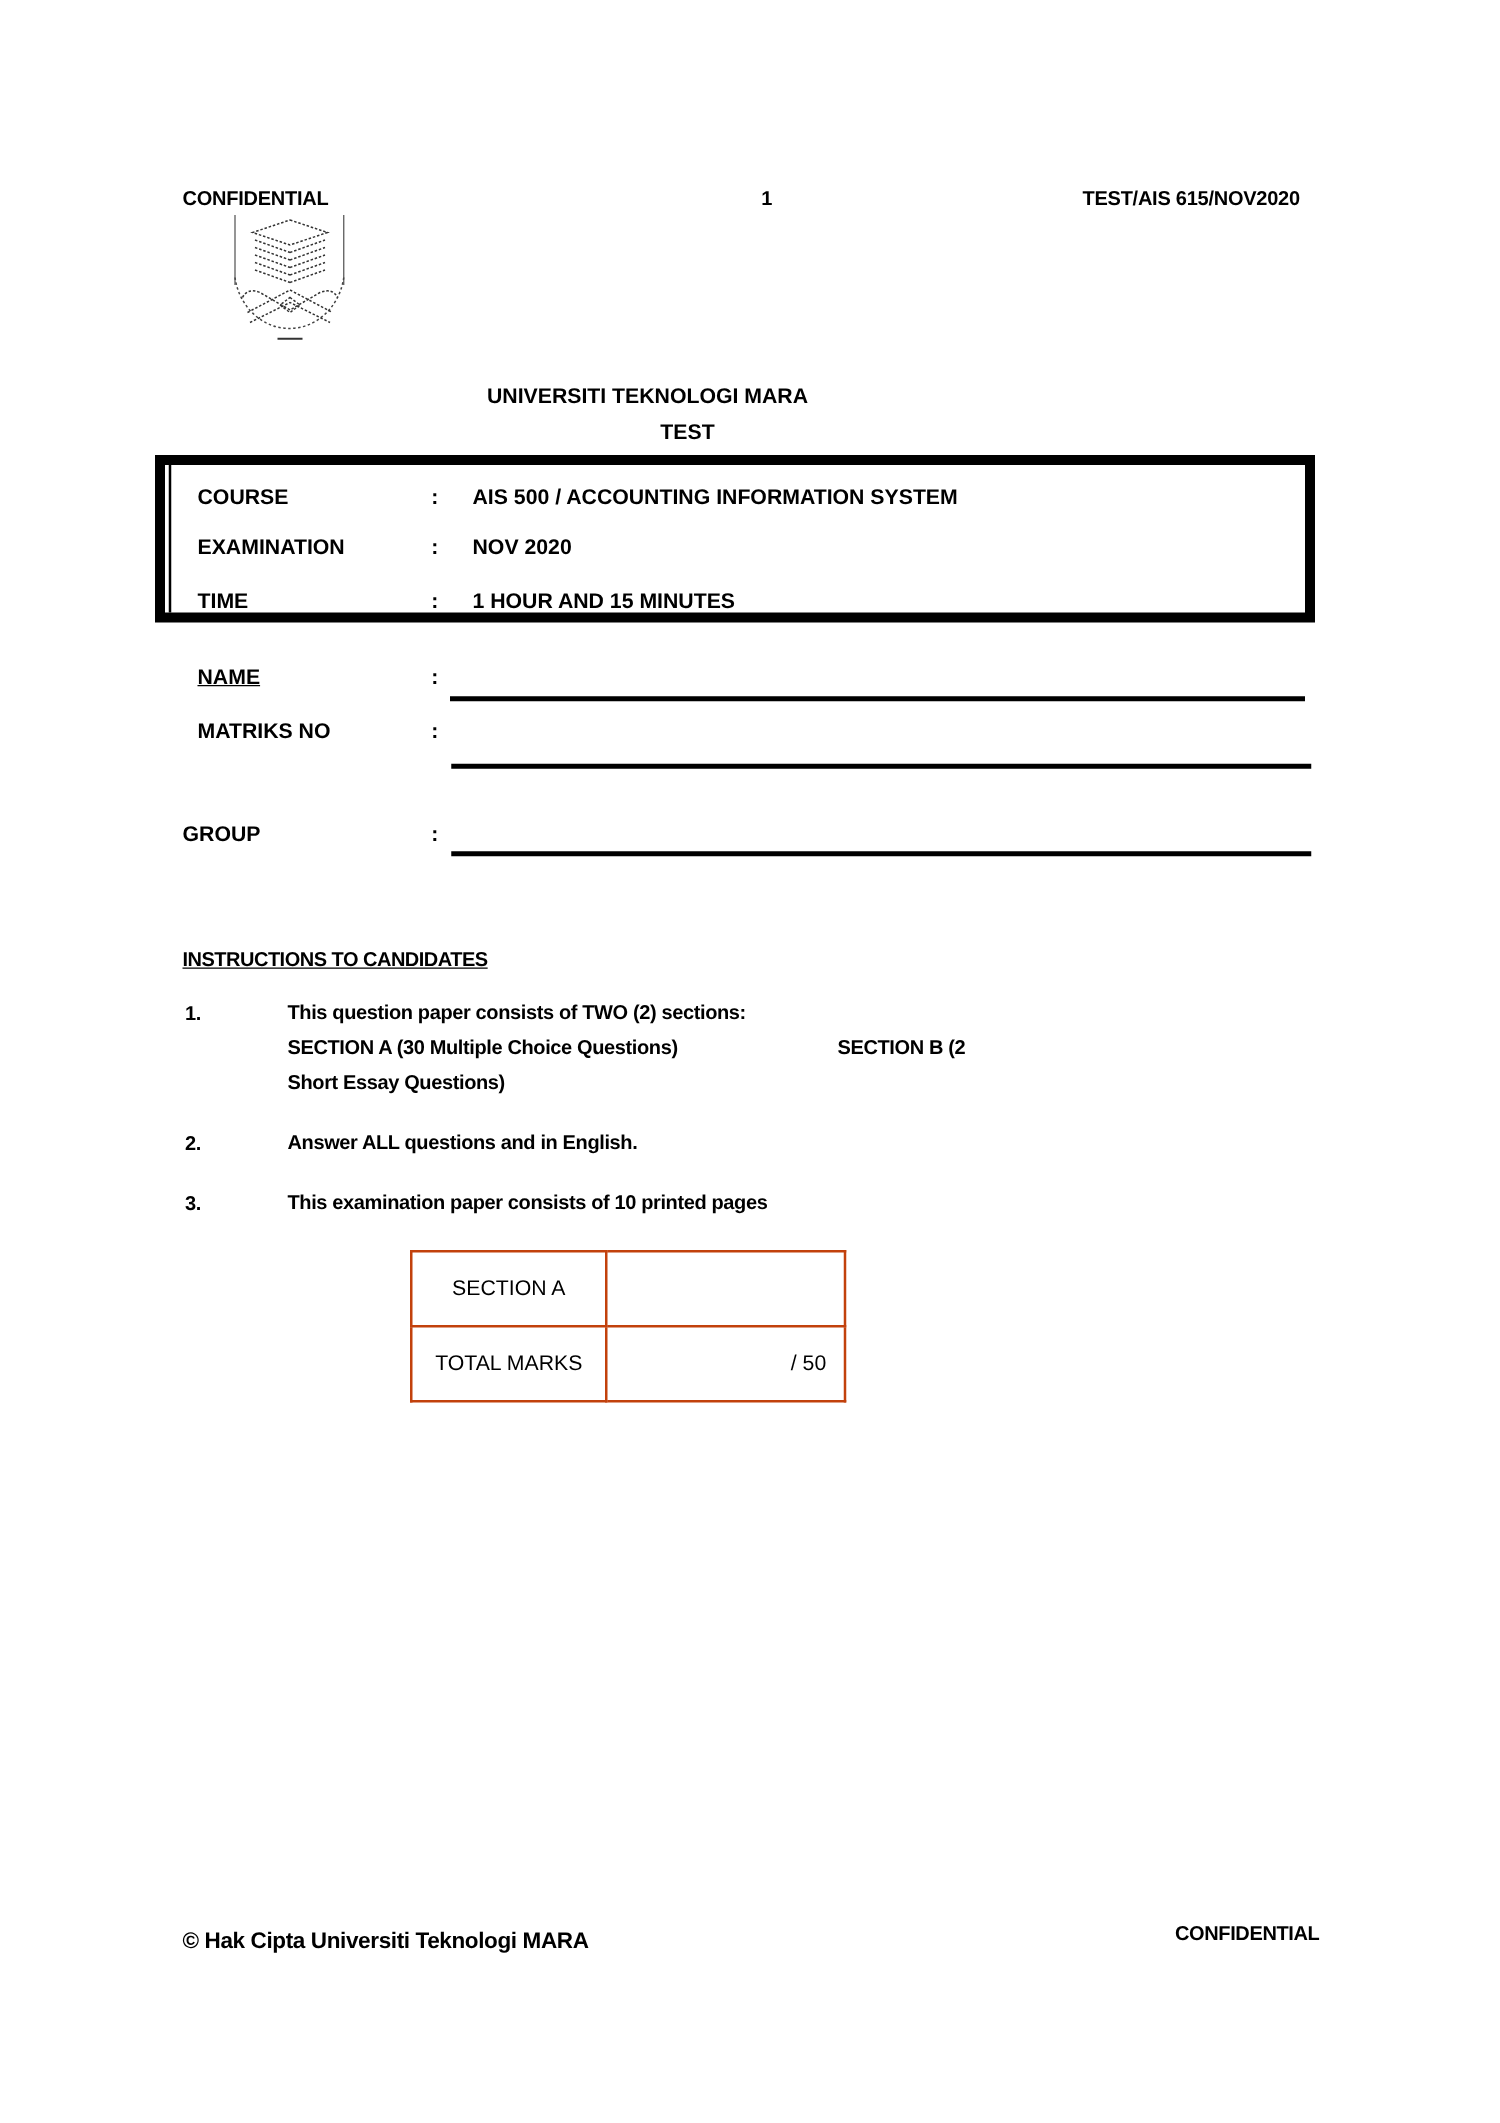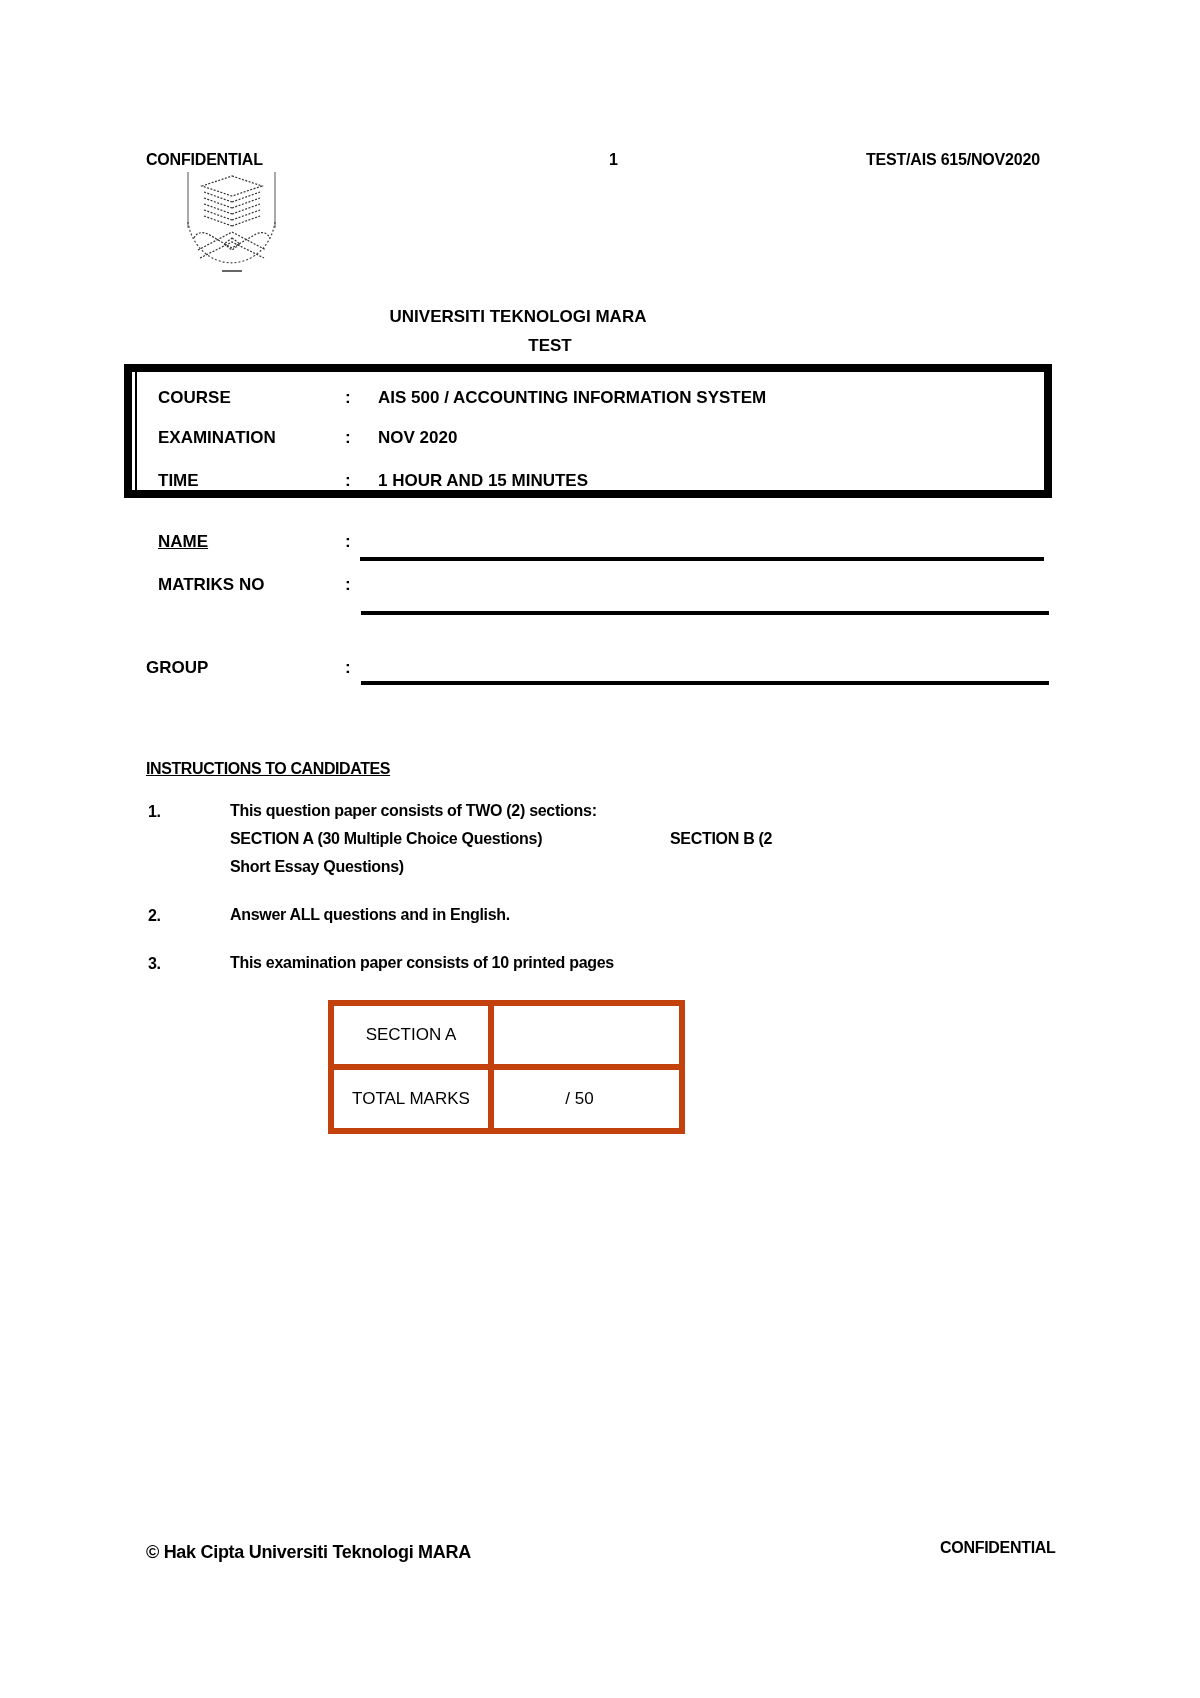--- a/index.html
+++ b/index.html
@@ -26,24 +26,24 @@
     .blank { position: absolute; height: 4px; background: #000; }
     .instr-title { left: 146px; top: 760px; font-size: 16px; font-weight: bold; text-decoration: underline; letter-spacing: -0.4px; }
     .instr { position: absolute; font-size: 16px; font-weight: bold; letter-spacing: -0.3px; }
     .instr .num { position: absolute; left: 0; }
     .instr .txt { position: absolute; left: 82px; white-space: nowrap; line-height: 28px; }
     table.marks {
       position: absolute; left: 328px; top: 1000px; border-collapse: collapse;
       font-size: 17px;
     }
     table.marks td {
-      border: 6px solid #c2410c; height: 58px; padding: 0; text-align: center; vertical-align: middle;
+      border: 2px solid #c2410c; height: 58px; padding: 0; text-align: center; vertical-align: middle;
     }
     table.marks td.c1 { width: 154px; }
-    table.marks td.c2 { width: 191px; text-align: center; padding-right: 14px; box-sizing: border-box; }
+    table.marks td.c2 { width: 191px; text-align: right; padding-right: 14px; box-sizing: border-box; }
     .footer-left { left: 146px; top: 1542px; font-size: 18px; font-weight: bold; letter-spacing: -0.3px; }
     .footer-right { left: 940px; top: 1539px; font-size: 16px; font-weight: bold; letter-spacing: -0.3px; }
   </style>
 </head>
 <body>
 
 <div class="abs hdr" style="left:146px;">CONFIDENTIAL</div>
 <div class="abs hdr" style="left:609px;">1</div>
 <div class="abs hdr" style="left:866px;">TEST/AIS 615/NOV2020</div>
 

